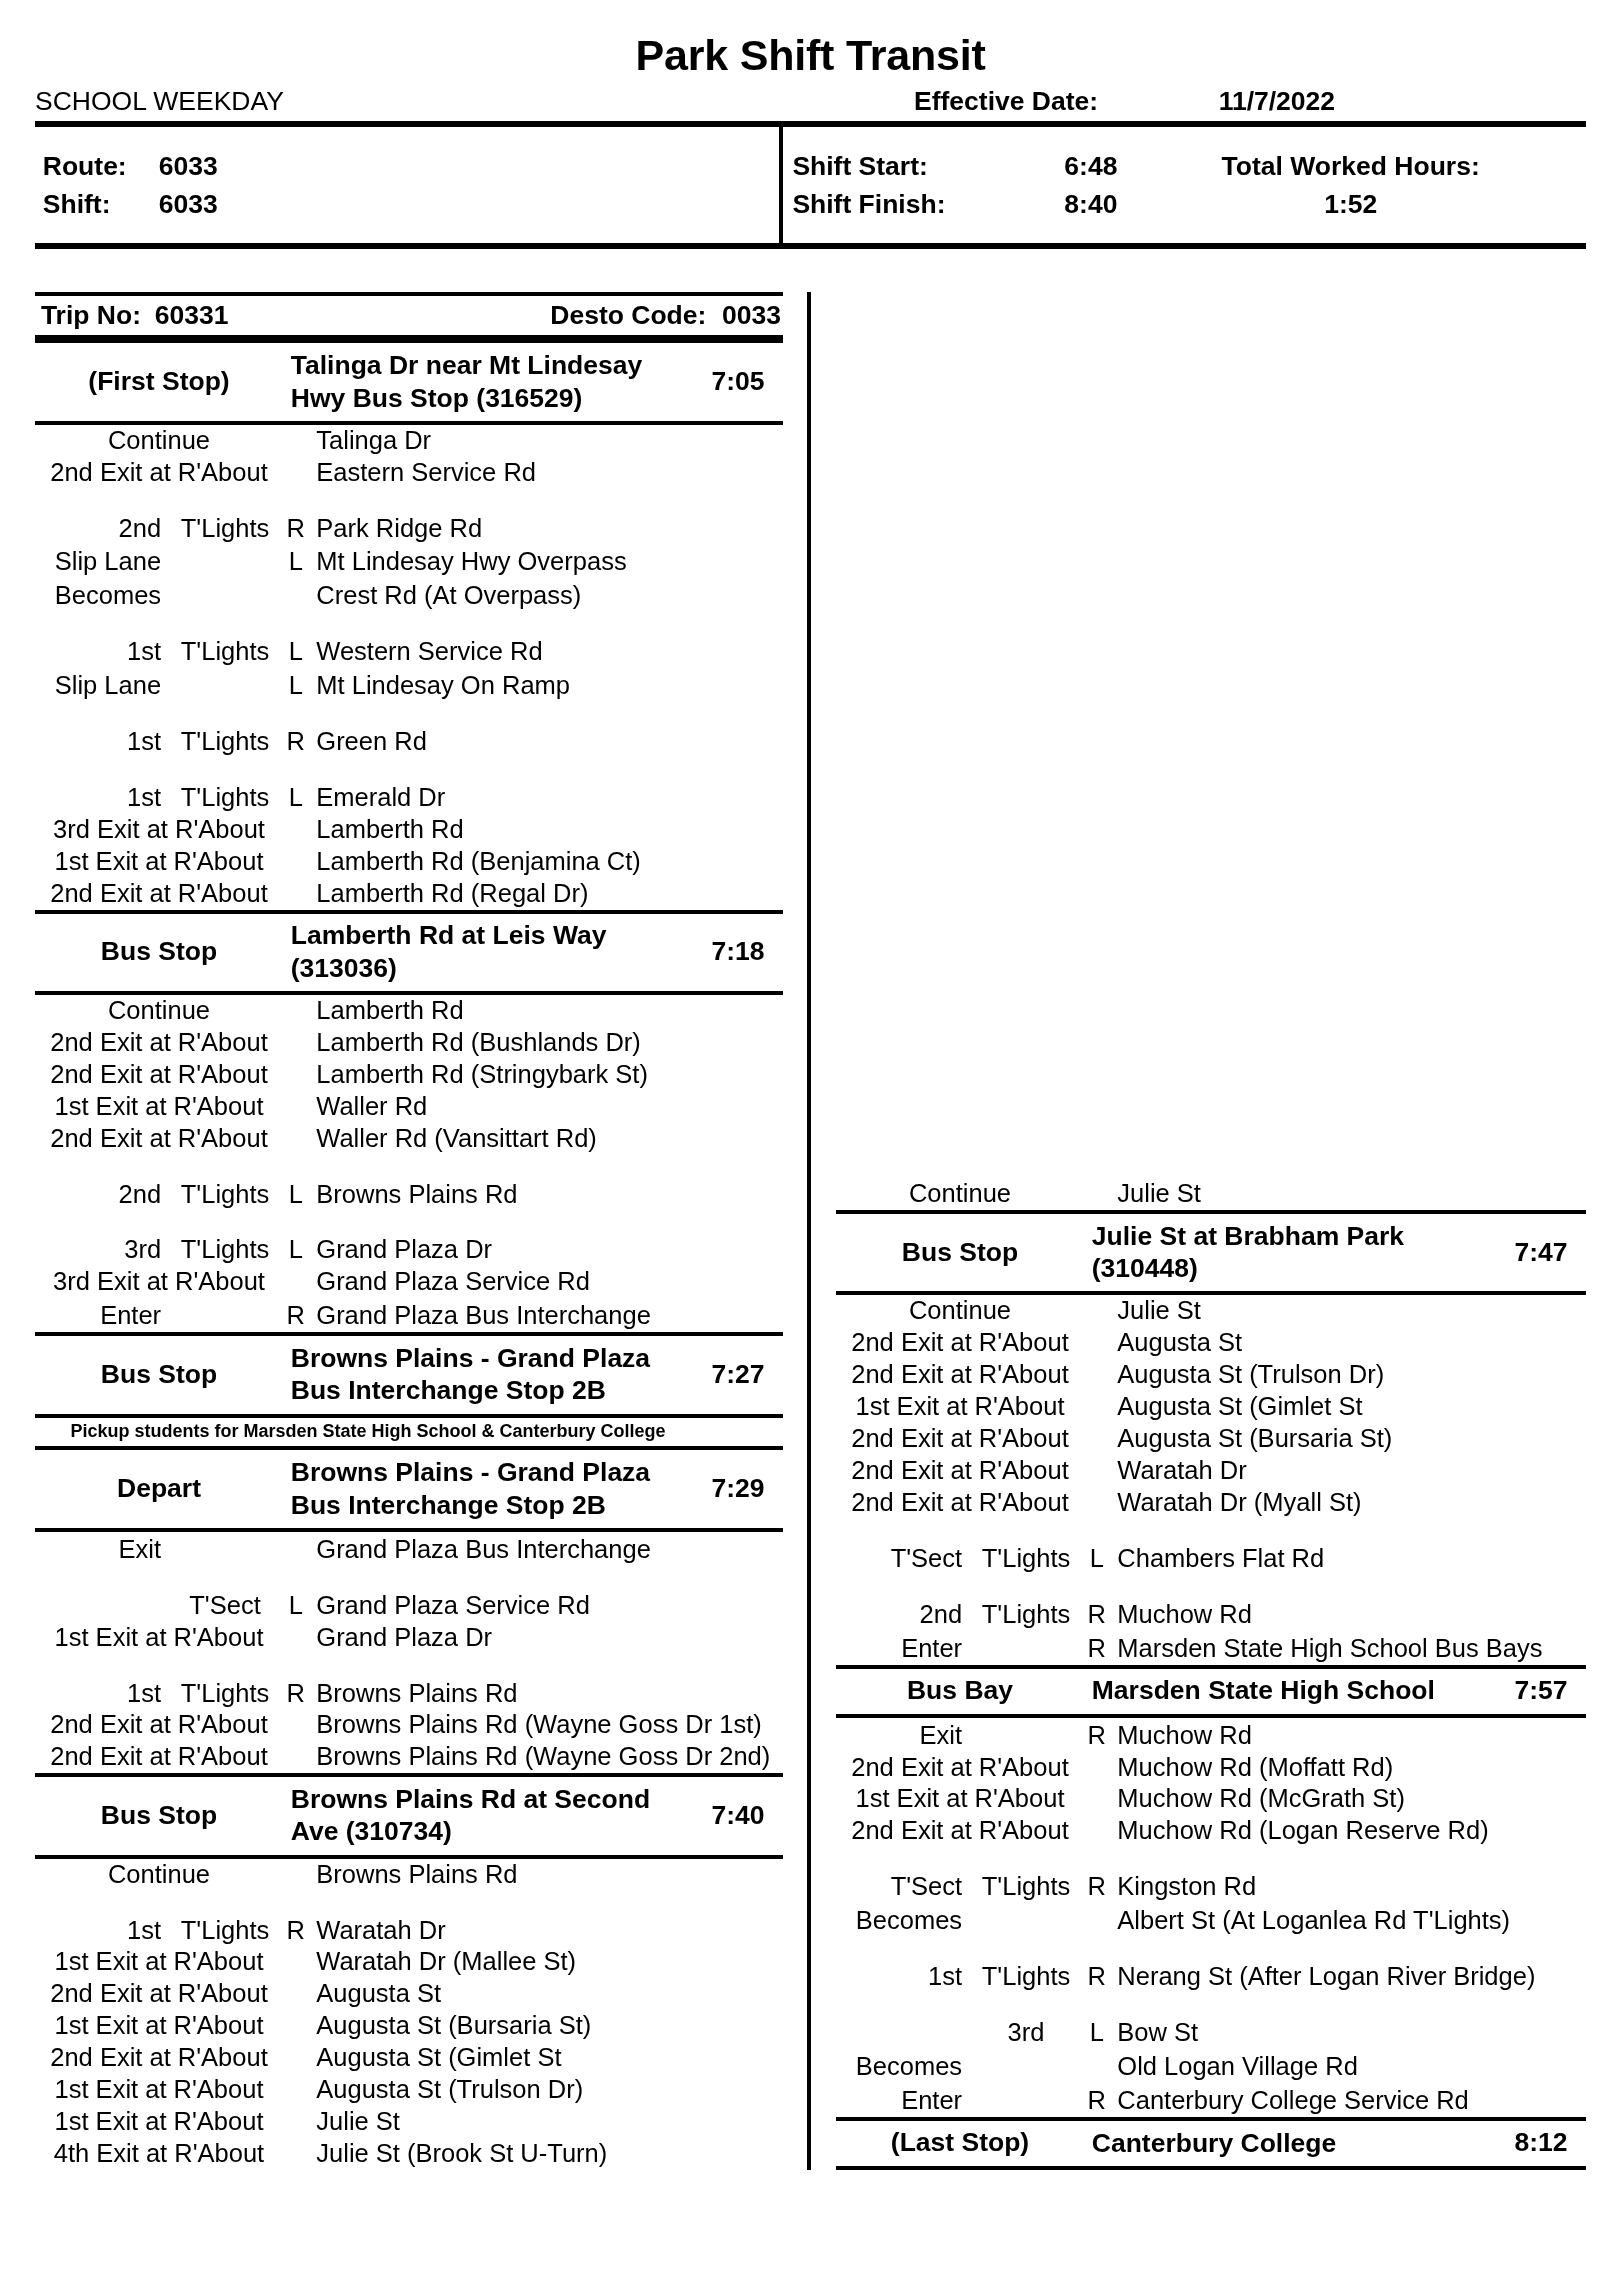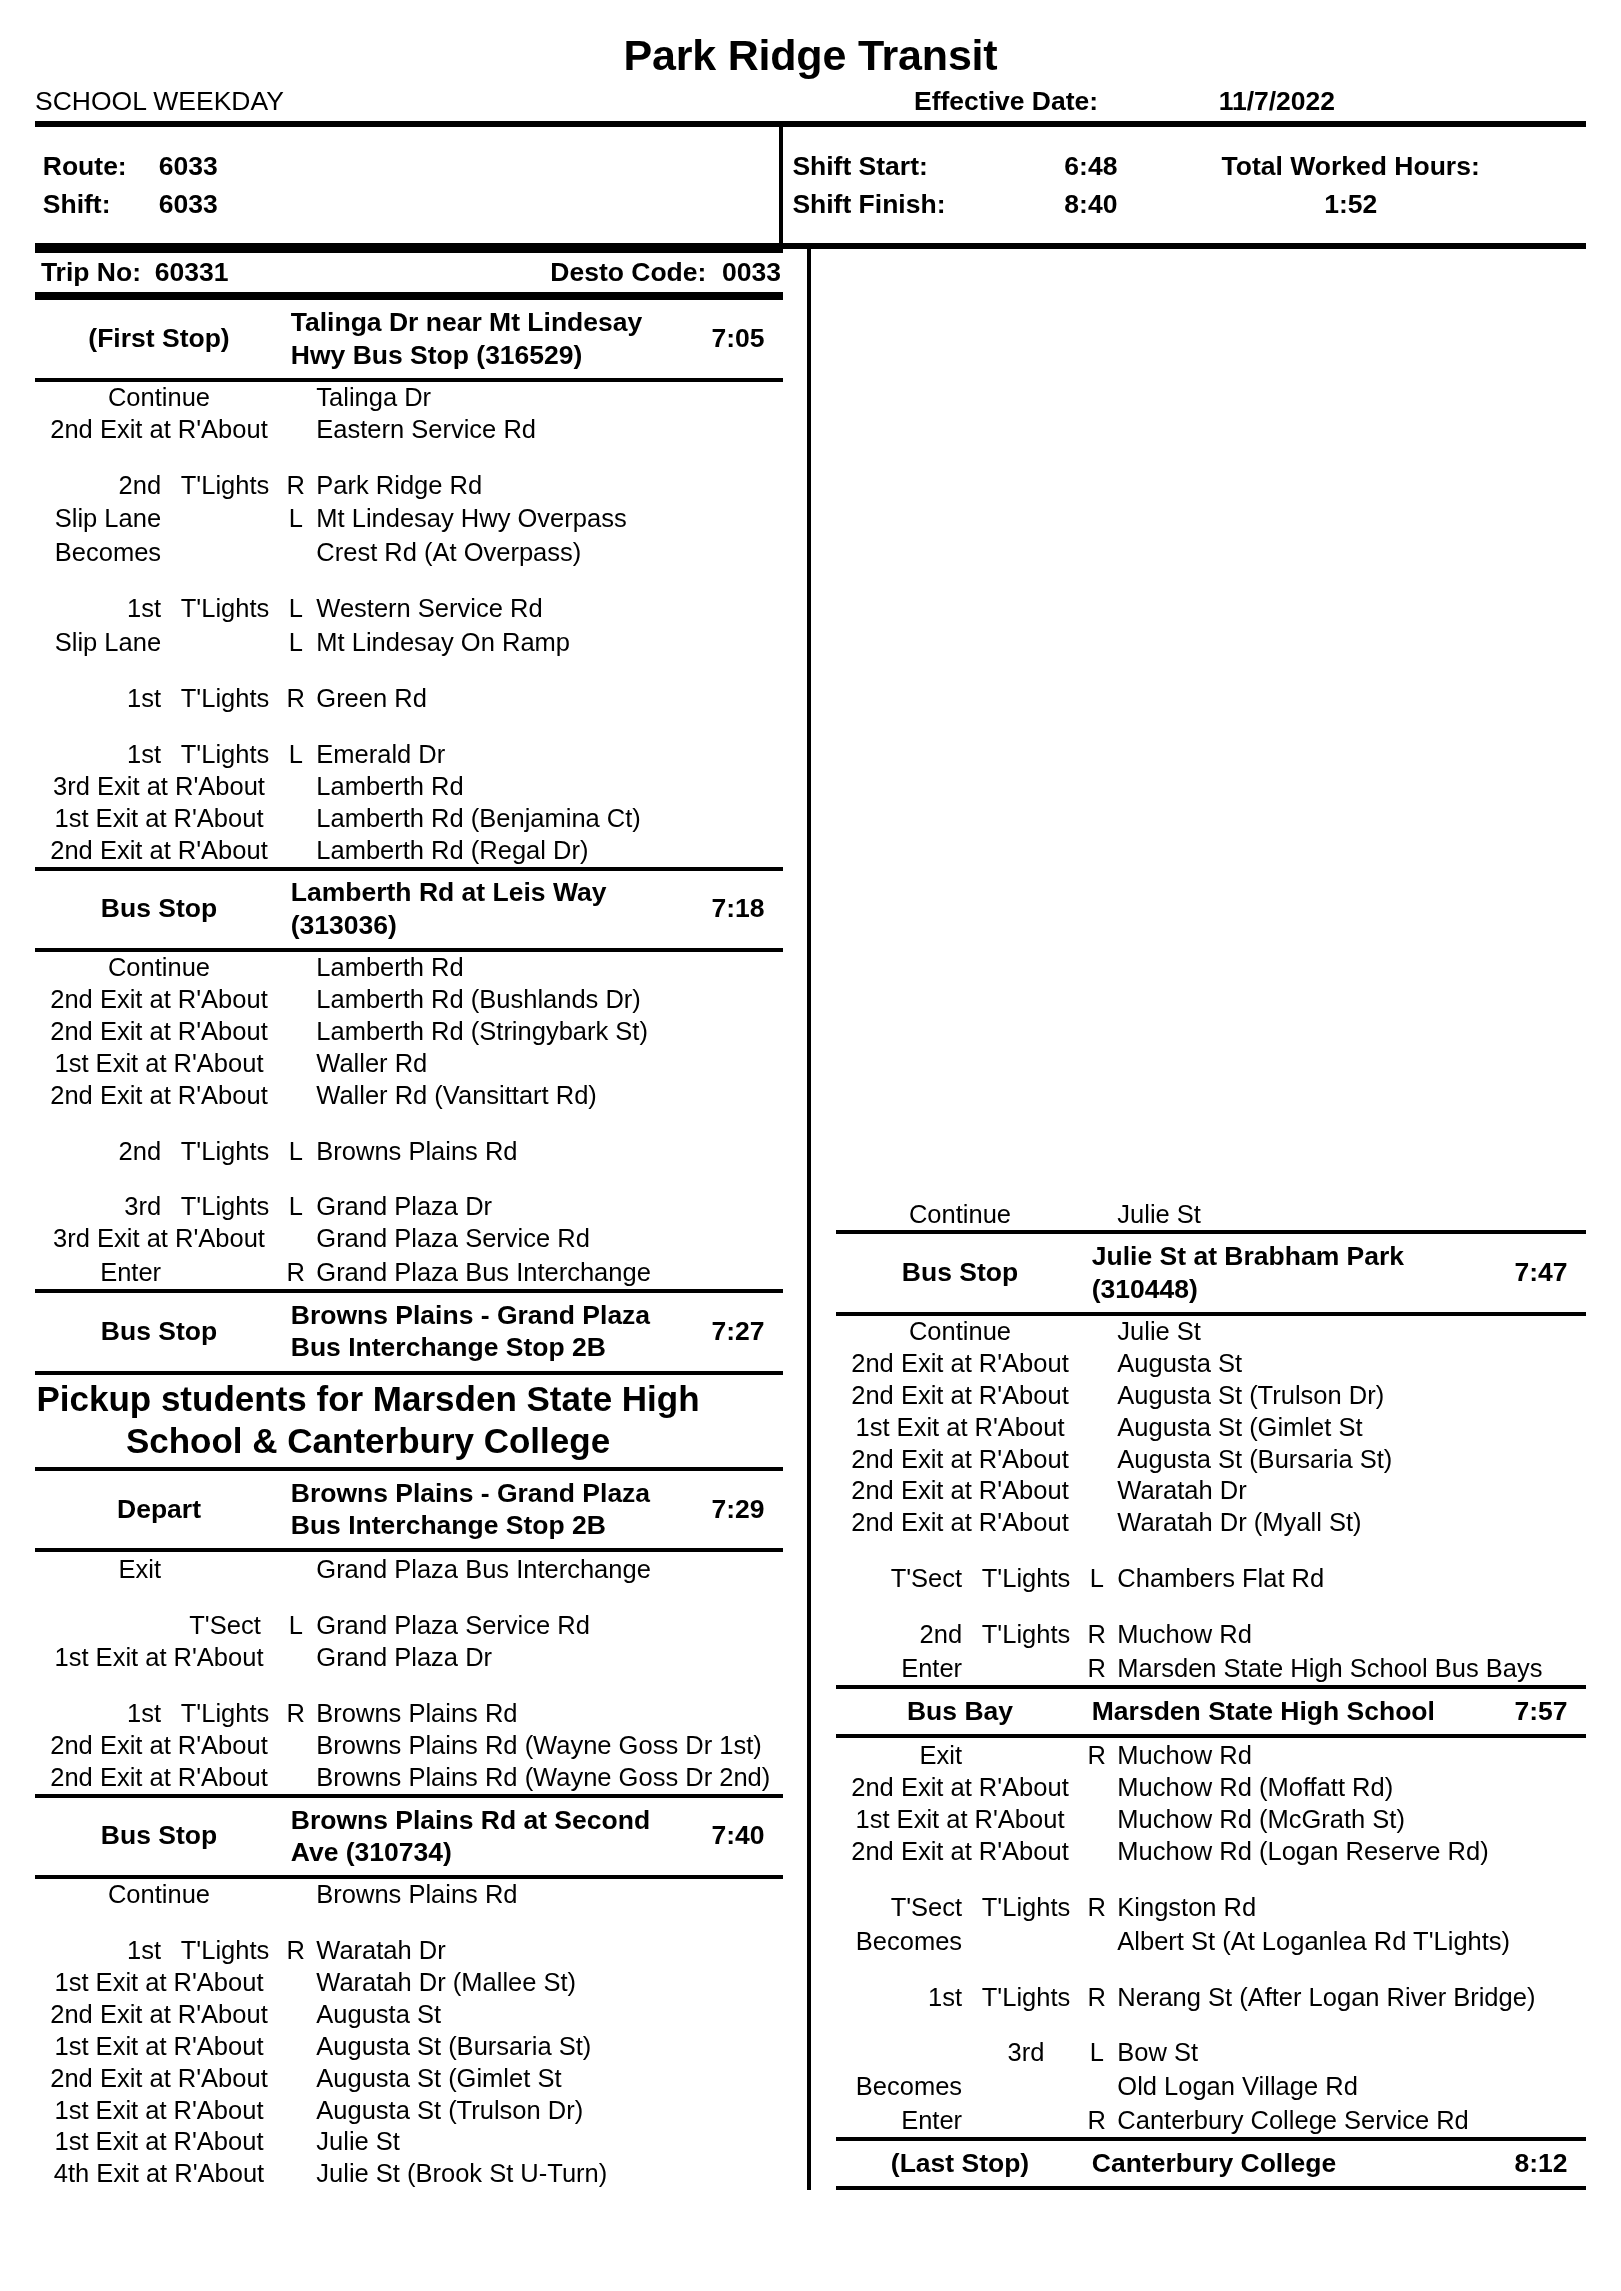--- a/index.html
+++ b/index.html
@@ -192,34 +192,34 @@
     line-height: 1.22;
   }
   .stop-time {
     width: 90px;
     flex: 0 0 90px;
     text-align: center;
   }
   .stop-row.single { min-height: 47px; }
 
   .note-row {
-    font-size: 35px;
+    font-size: 18px;
     font-weight: bold;
     text-align: center;
     line-height: 1.22;
     padding: 2.9px 82px 3.9px 0;
   }
 </style>
 </head>
 <body>
 
 <div class="page">
 
   <div class="masthead">
-    <div class="masthead-title">Park Ridge Transit</div>
+    <div class="masthead-title">Park Shift Transit</div>
   </div>
 
   <div class="sub-header">
     <div class="sub-left">SCHOOL WEEKDAY</div>
     <div class="sub-mid">Effective Date:</div>
     <div class="sub-right">11/7/2022</div>
   </div>
   <div class="rule-thick"></div>
 
   <div class="shift-band">

